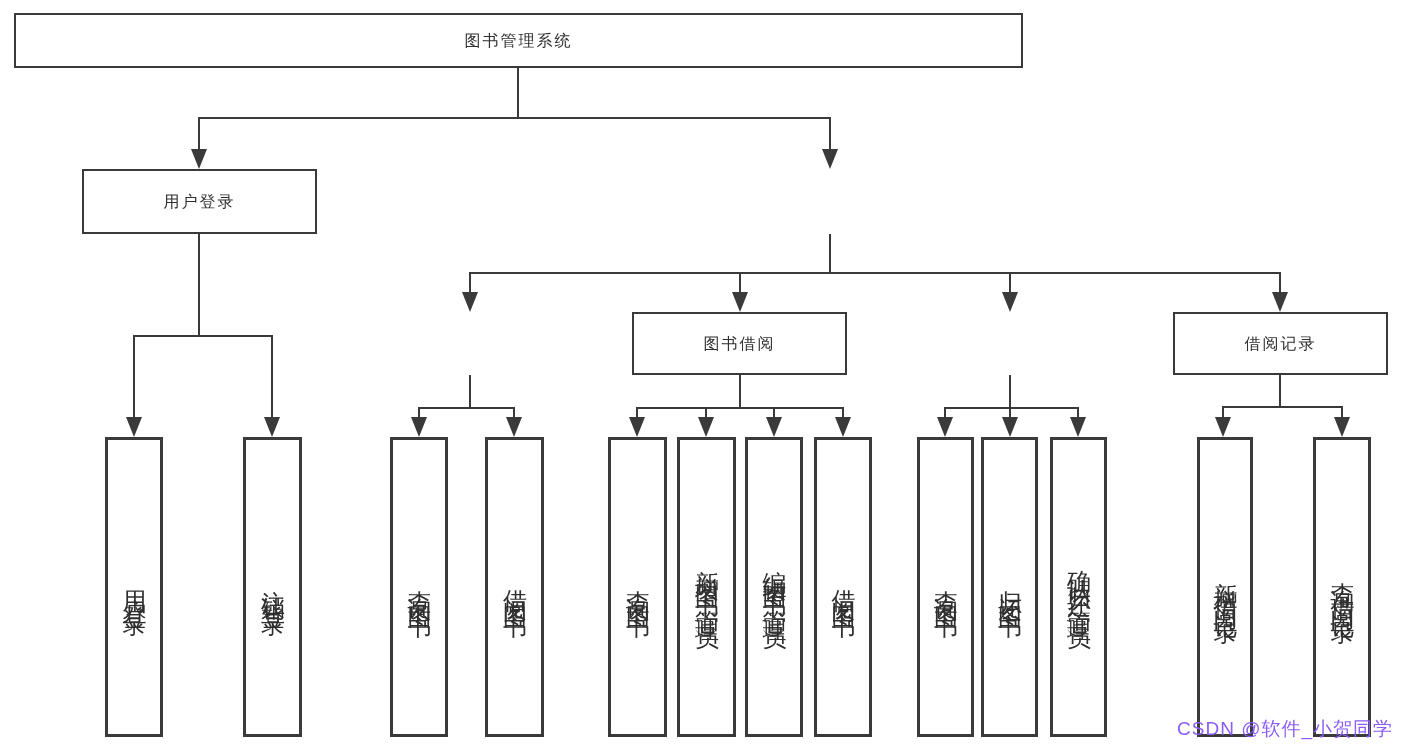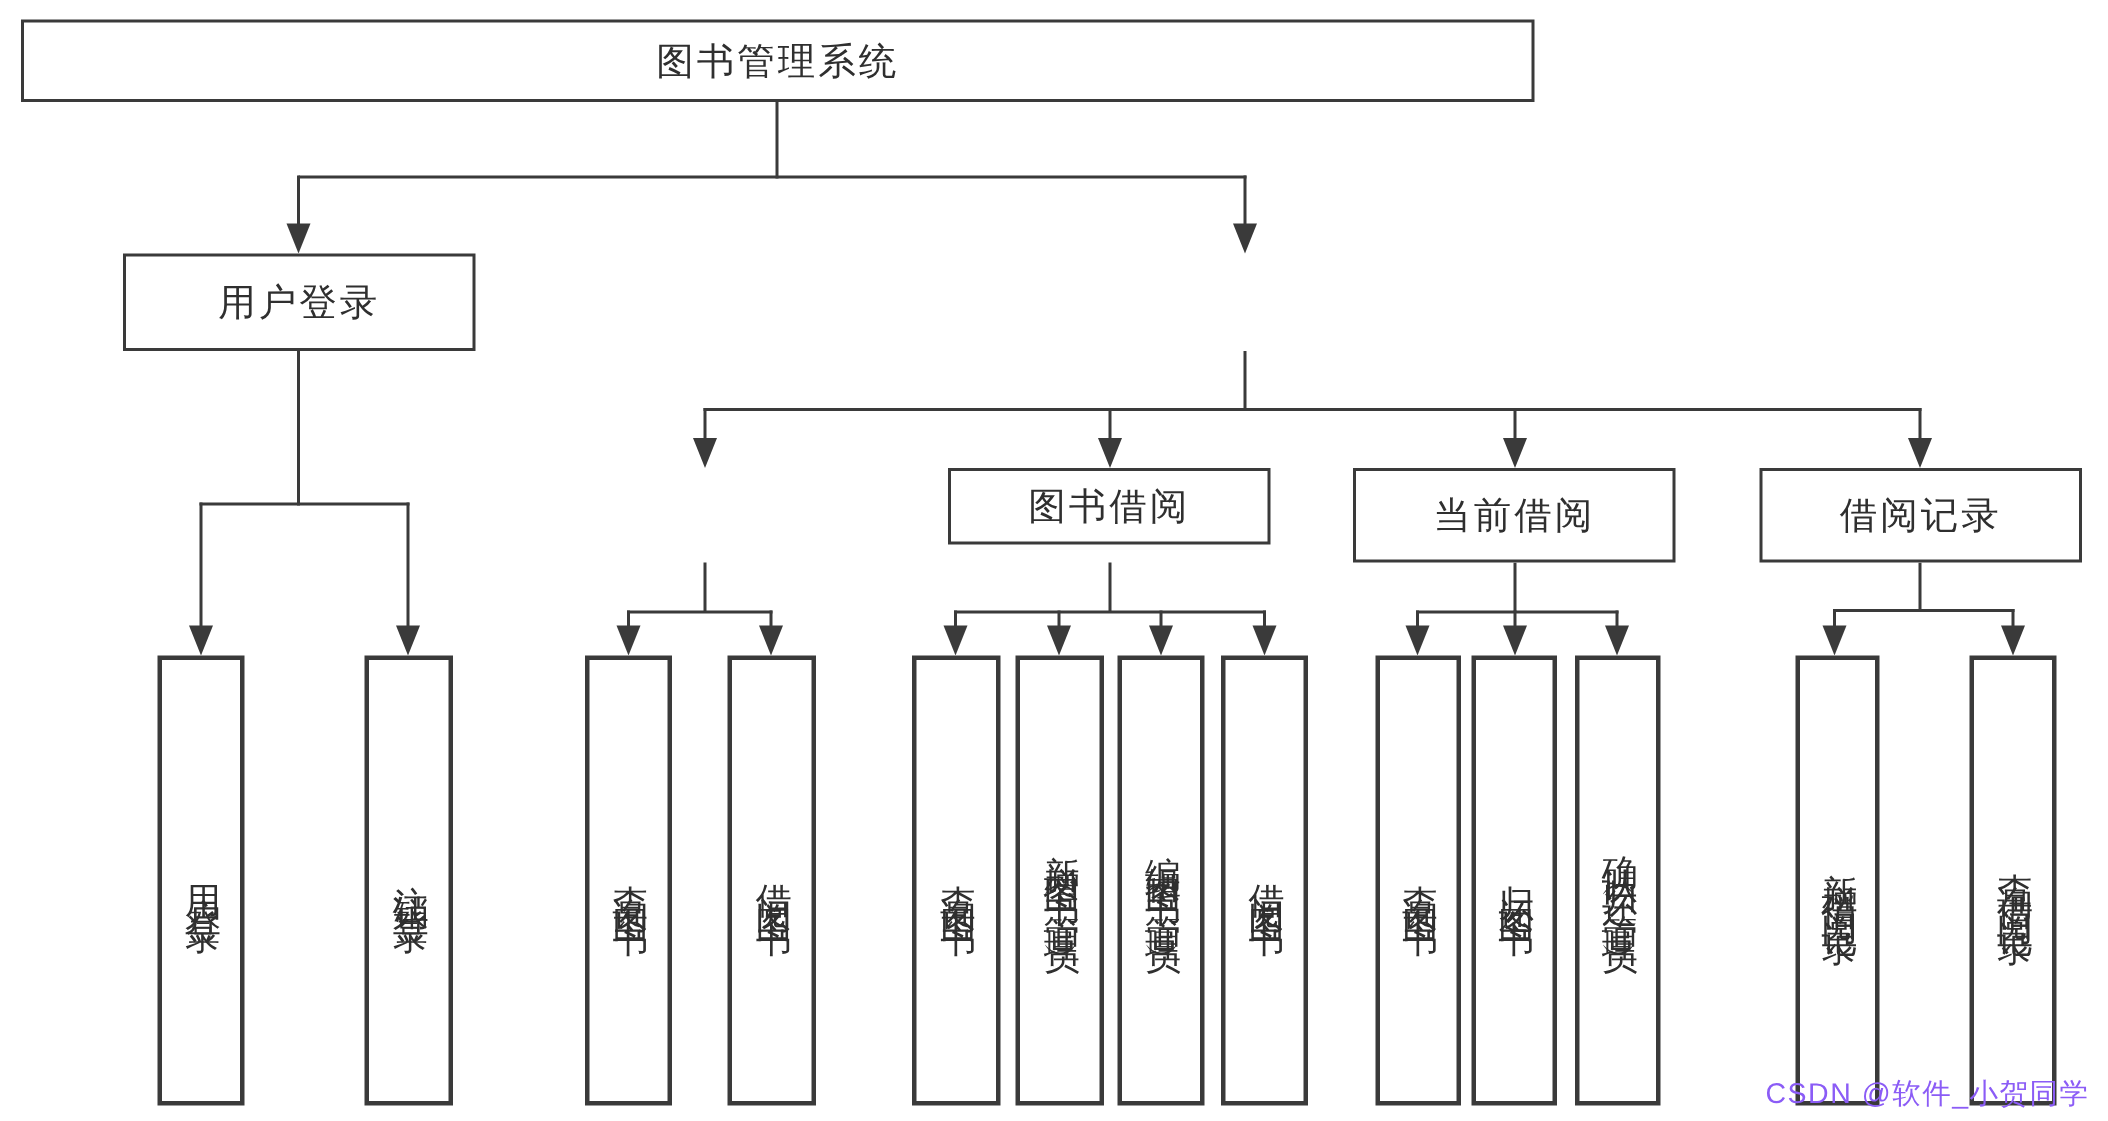--- a/index.html
+++ b/index.html
@@ -12,21 +12,21 @@
     font-family: "Liberation Sans", "DejaVu Sans", sans-serif;
   }
   .node {
     position: absolute;
     box-sizing: border-box;
     background: #ffffff;
     border: 2px solid #3a3a3a;
     display: flex;
     align-items: center;
     justify-content: center;
-    font-size: 25px;
+    font-size: 16px;
     color: #2f2f2f;
     text-align: center;
     letter-spacing: 2px;
     line-height: 1.2;
   }
   .node.leaf {
     border-width: 3px;
     writing-mode: vertical-lr;
     text-orientation: mixed;
     letter-spacing: 8px;
@@ -111,25 +111,22 @@
     <div class="arrow" style="border-top-color: rgb(58, 58, 58); left: 1002px; top: 417px;"></div>
     <div class="arrow" style="border-top-color: rgb(58, 58, 58); left: 1070px; top: 417px;"></div>
     <div class="arrow" style="border-top-color: rgb(58, 58, 58); left: 1215px; top: 417px;"></div>
     <div class="arrow" style="border-top-color: rgb(58, 58, 58); left: 1334px; top: 417px;"></div>
     <div class="node" style="border-color: rgb(58, 58, 58); color: rgb(47, 47, 47); left: 14px; top: 13px; width: 1009px; height: 55px;">
       <span>图书管理系统</span>
     </div>
     <div class="node" style="border-color: rgb(58, 58, 58); color: rgb(47, 47, 47); left: 82px; top: 169px; width: 235px; height: 65px;">
       <span>用户登录</span>
     </div>
-    <div class="node" style="border-color: rgb(58, 58, 58); color: rgb(47, 47, 47); left: 632px; top: 312px; width: 215px; height: 51px;">
+    <div class="node" style="border-color: rgb(58, 58, 58); color: rgb(47, 47, 47); left: 632px; top: 312px; width: 215px; height: 63px;">
       <span>图书借阅</span>
-    </div>
-    <div class="node" style="border-color: rgb(58, 58, 58); color: rgb(47, 47, 47); left: 902px; top: 312px; width: 215px; height: 63px;">
-      <span>当前借阅</span>
     </div>
     <div class="node" style="border-color: rgb(58, 58, 58); color: rgb(47, 47, 47); left: 1173px; top: 312px; width: 215px; height: 63px;">
       <span>借阅记录</span>
     </div>
     <div class="node leaf" style="border-color: rgb(58, 58, 58); color: rgb(47, 47, 47); left: 105px; top: 437px; width: 58px; height: 300px;">
       <span>用户登录</span>
     </div>
     <div class="node leaf" style="border-color: rgb(58, 58, 58); color: rgb(47, 47, 47); left: 243px; top: 437px; width: 59px; height: 300px;">
       <span>注销登录</span>
     </div>

